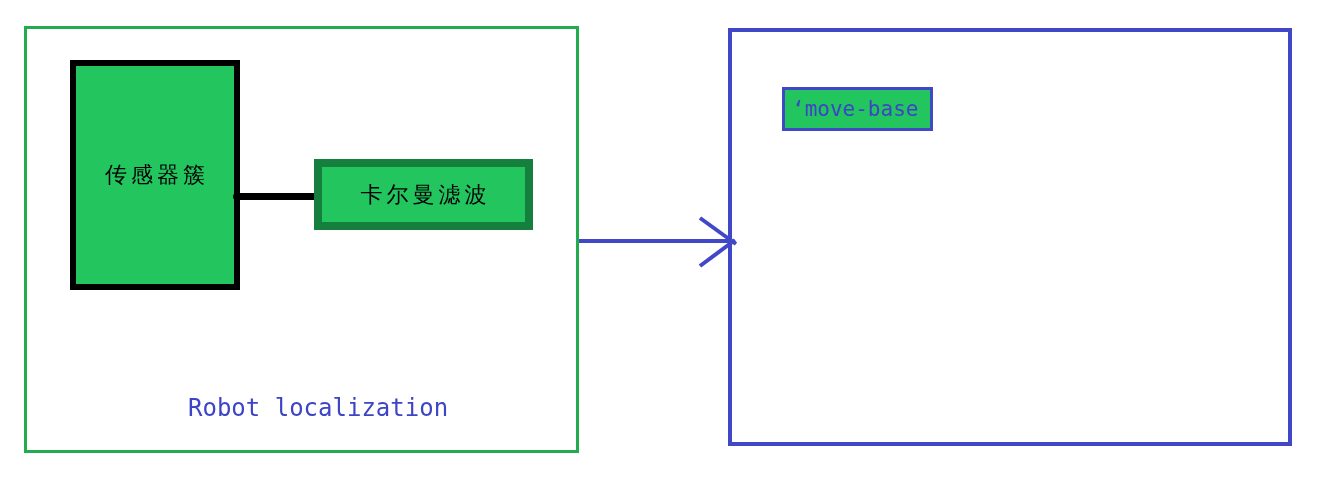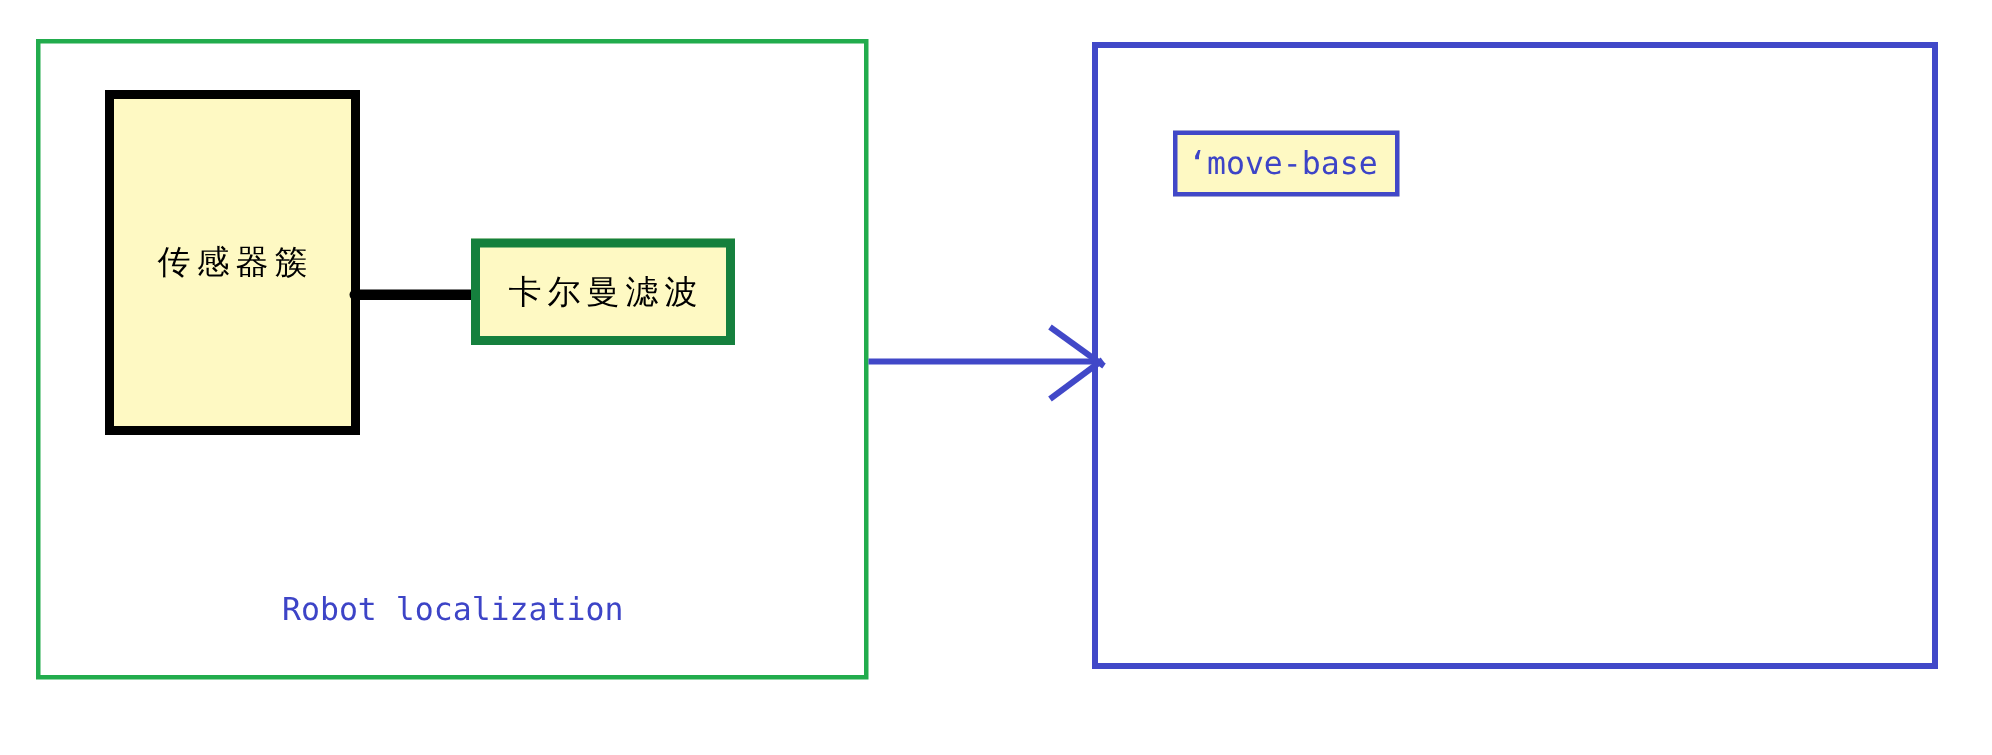--- a/index.html
+++ b/index.html
@@ -36,31 +36,31 @@
     width: 564px; height: 418px;
     border: 4px solid #4148c8;
   }
   
   .node {
     position: absolute;
     box-sizing: border-box;
     display: flex;
     align-items: center;
     justify-content: center;
-    background: #fef9c3;
+    background: #22c55e;
   }
   .sensor-node {
     left: 70px; top: 60px;
     width: 170px; height: 230px;
     border: 6px solid #000000;
   }
   .kalman-node {
     left: 314px; top: 159px;
-    width: 176px; height: 71px;
-    border: 6px solid #15803d;
+    width: 219px; height: 71px;
+    border: 8px solid #15803d;
   }
   .cjk-label {
     font-family: "DejaVu Sans", sans-serif;
     font-size: 22px;
     color: #000000;
     letter-spacing: 4px;
     white-space: nowrap;
     text-indent: 4px; 
   }
   .movebase-node {
@@ -81,21 +81,21 @@
     position: absolute;
     left: 233px; top: 193px;
     width: 86px; height: 7px;
     background: #000000;
     border-radius: 4px 0 0 4px;
   }
   
   .caption {
     position: absolute;
     font-family: "DejaVu Sans Mono", "Liberation Mono", monospace;
-    font-size: 21px;
+    font-size: 24px;
     color: #3d44c7;
     white-space: nowrap;
   }
   .caption-localization { left: 188px; top: 394px; }
   .caption-planning    { left: 911px; top: 394px; }
   
   .arrow-svg {
     position: absolute;
     left: 570px; top: 205px;
     width: 180px; height: 75px;

